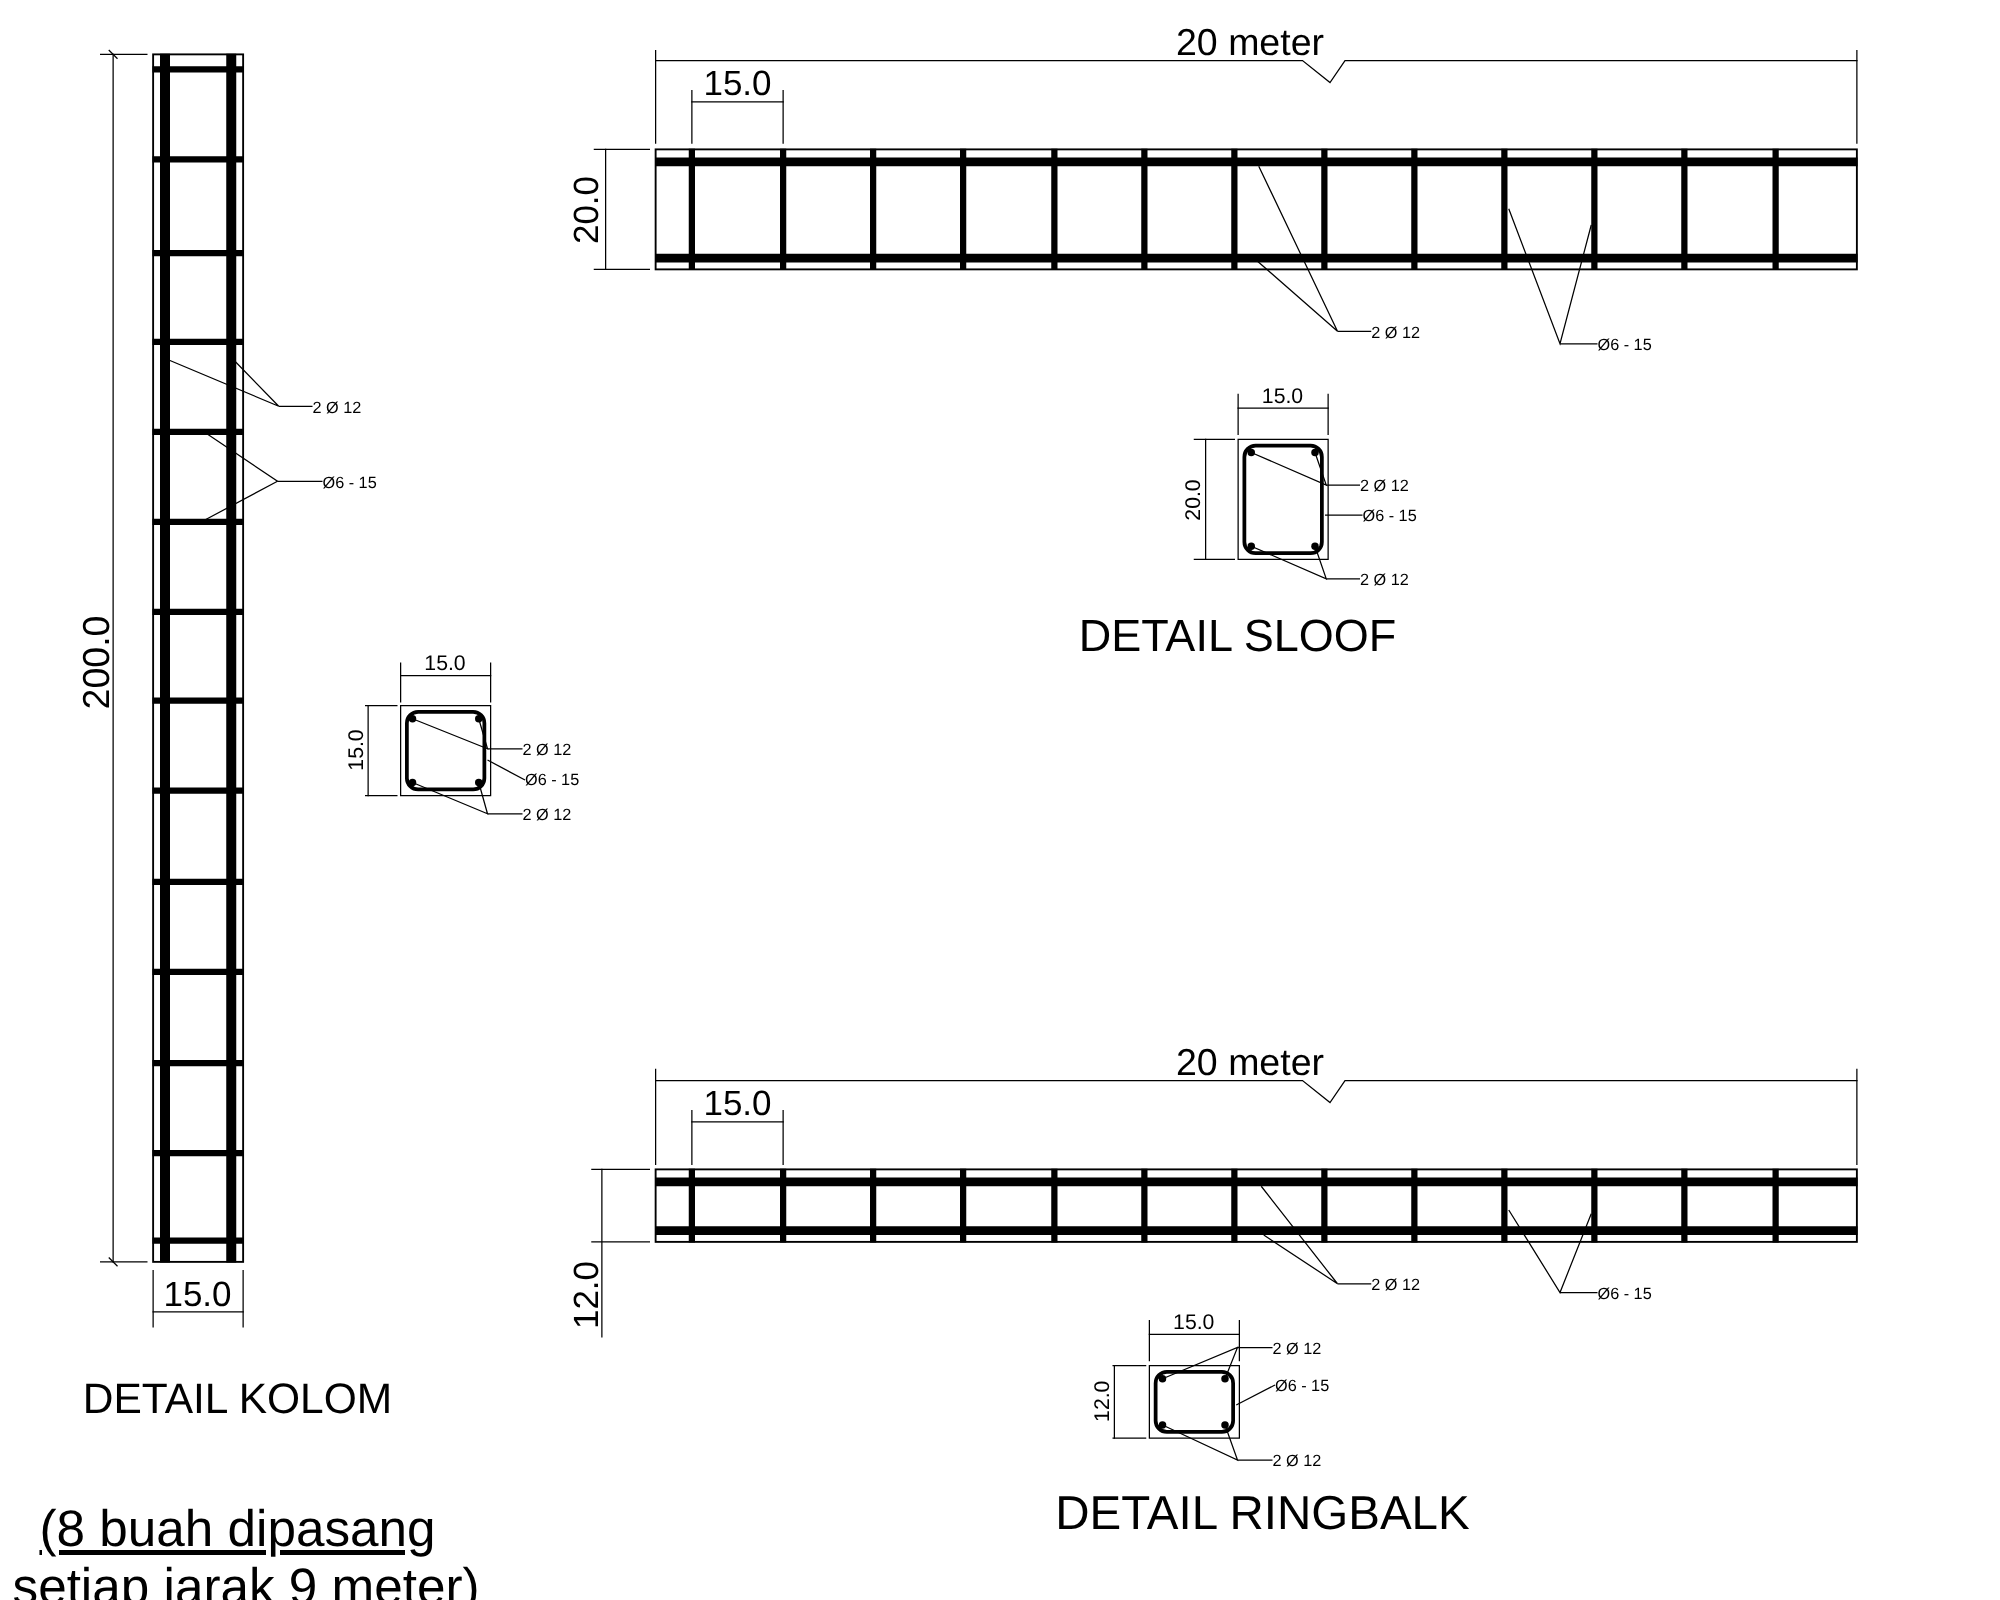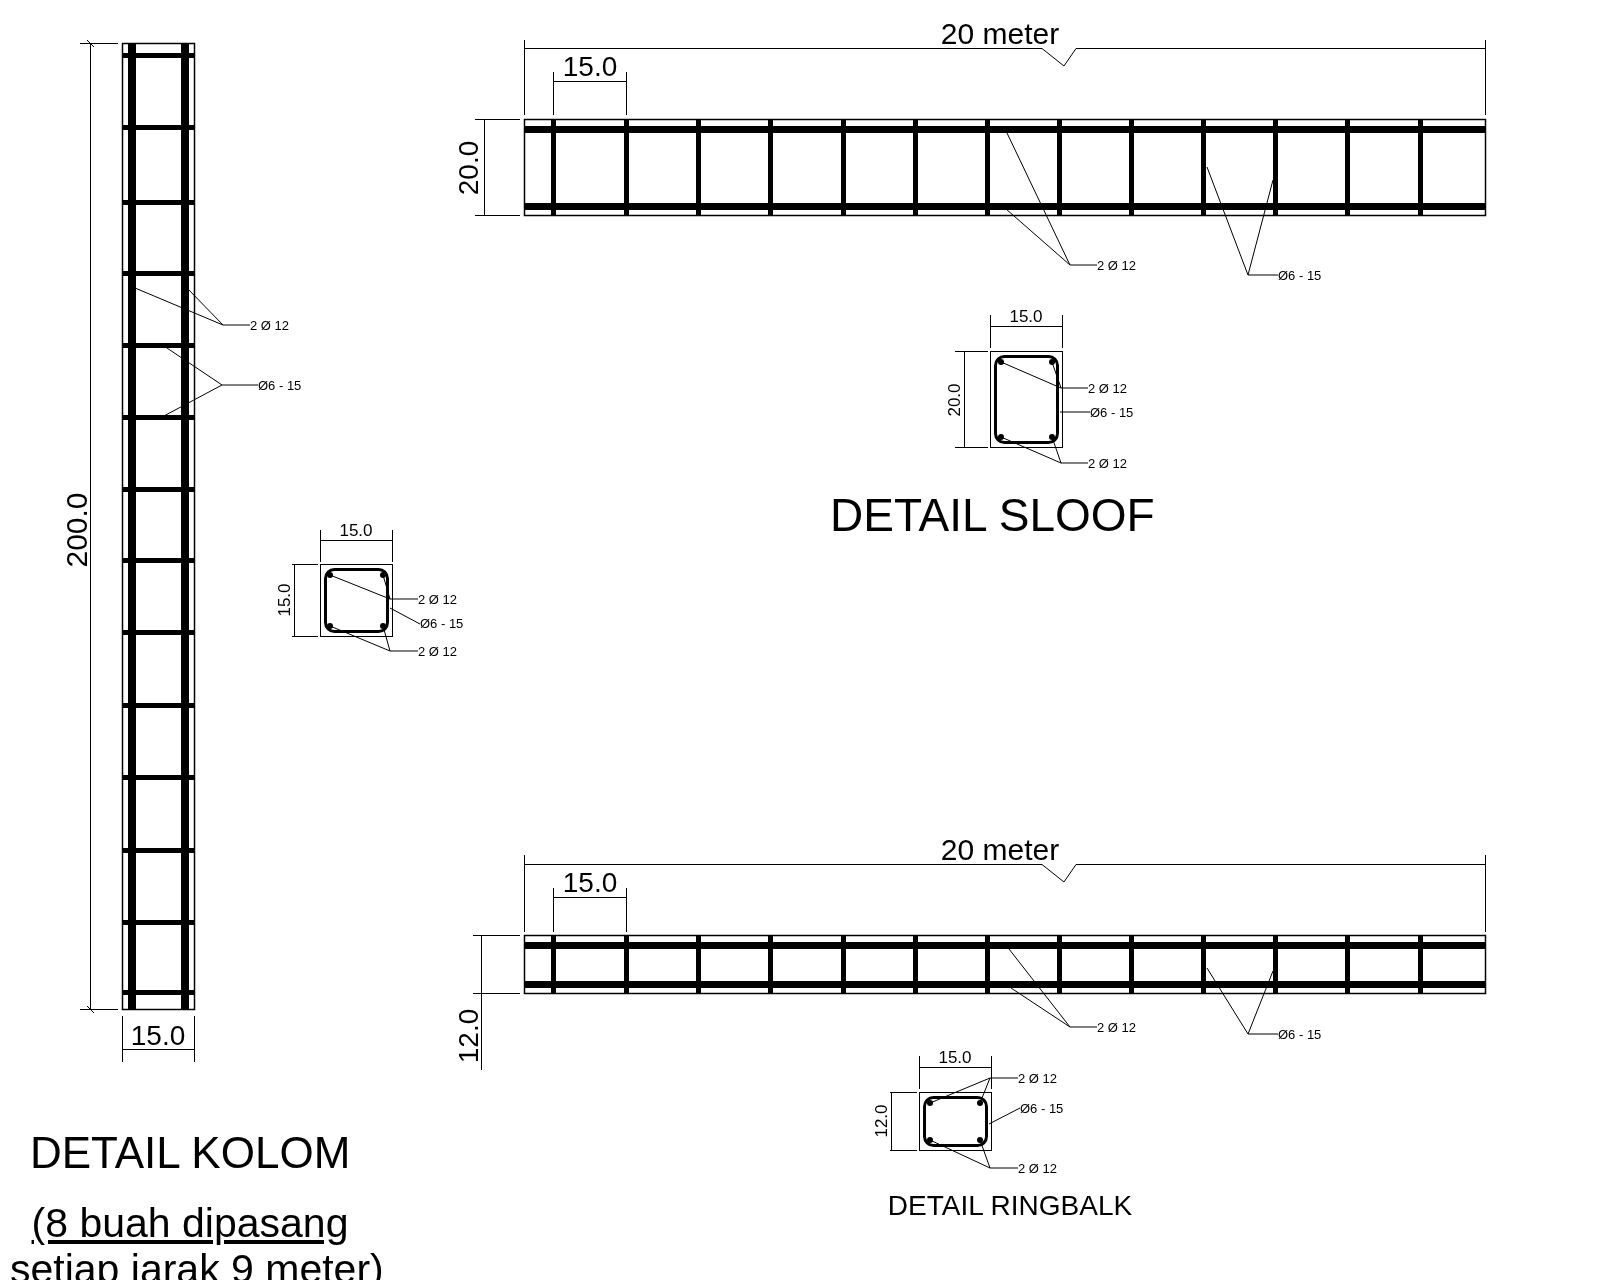--- a/index.html
+++ b/index.html
@@ -1,23 +1,23 @@
 <!DOCTYPE html>
 <html><head>
   <meta charset="utf-8">
   <style>
     html, body { margin: 0; padding: 0; background: #ffffff; }
     body { width: 1600px; height: 1280px; position: relative; overflow: hidden; font-family: "Liberation Sans", sans-serif; }
     svg.drawing { position: absolute; left: 0; top: 0; }
     .dimtxt { font-family: "Liberation Sans", sans-serif; fill: #000; }
     .title { position: absolute; font-family: "Liberation Sans", sans-serif; color: #000; text-align: center; white-space: nowrap; }
-    .t-kolom { left: 30px; top: 1100px; width: 320px; font-size: 44px; margin-top: 28px; }
+    .t-kolom { left: 30px; top: 1100px; width: 320px; font-size: 34px; }
     .t-kolom-note { left: 10px; top: 1200px; width: 360px; font-size: 41px; line-height: 46px; text-decoration: underline; }
-    .t-sloof { left: 830px; top: 488px; width: 320px; font-size: 46px; }
-    .t-ring { left: 830px; top: 1190px; width: 360px; font-size: 28px; }
+    .t-sloof { left: 830px; top: 488px; width: 320px; font-size: 36px; }
+    .t-ring { left: 830px; top: 1190px; width: 360px; font-size: 38px; }
   </style>
 </head>
 <body>
 
 <svg class="drawing" width="1600" height="1280" viewBox="0 0 1600 1280" xmlns="http://www.w3.org/2000/svg">
 
   <g>
 
     <rect x="122.5" y="43.5" width="72" height="966" fill="none" stroke="#000" stroke-width="1.5"></rect>
 

